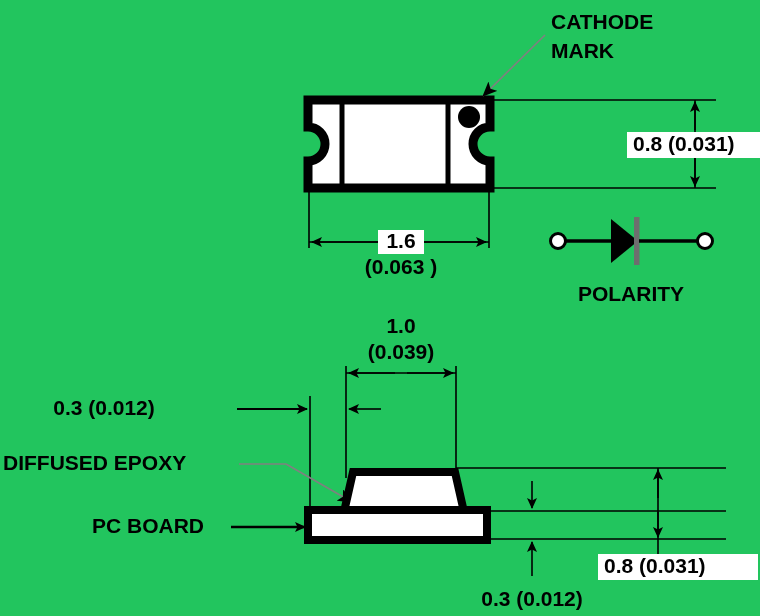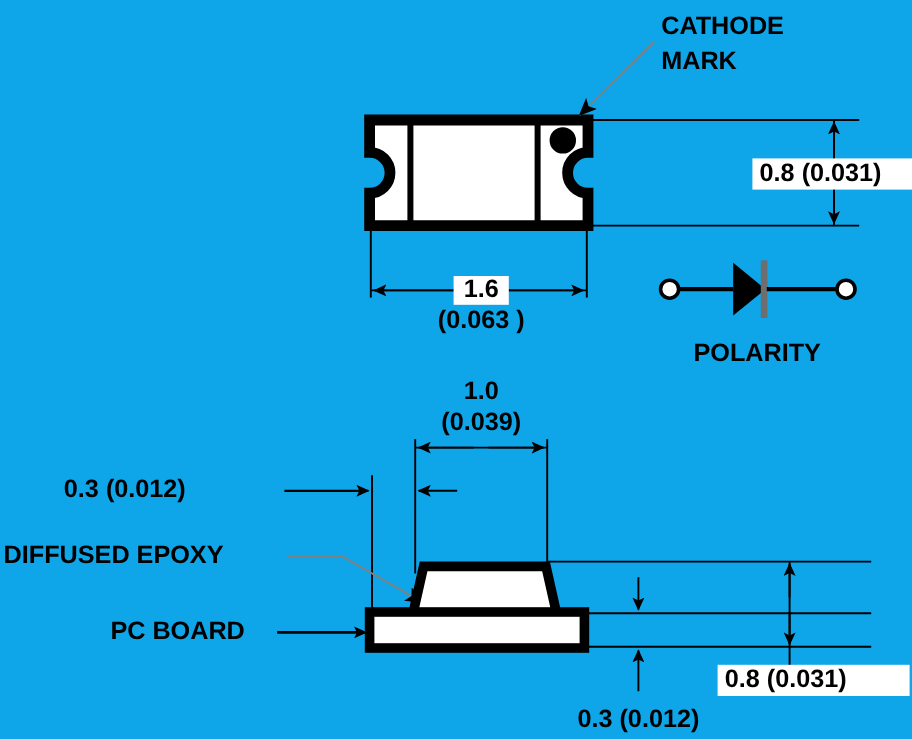--- a/index.html
+++ b/index.html
@@ -8,21 +8,21 @@
     padding: 0;
     background: #ffffff;
   }
   body {
     font-family: "Liberation Sans", sans-serif;
   }
   #drawing-root {
     position: relative;
     width: 760px;
     height: 616px;
-    background: #0ea5e9;
+    background: #22c55e;
     overflow: hidden;
   }
   svg.sheet {
     display: block;
     width: 760px;
     height: 616px;
   }
   text.dim-label {
     font-family: "Liberation Sans", sans-serif;
     font-size: 21px;

